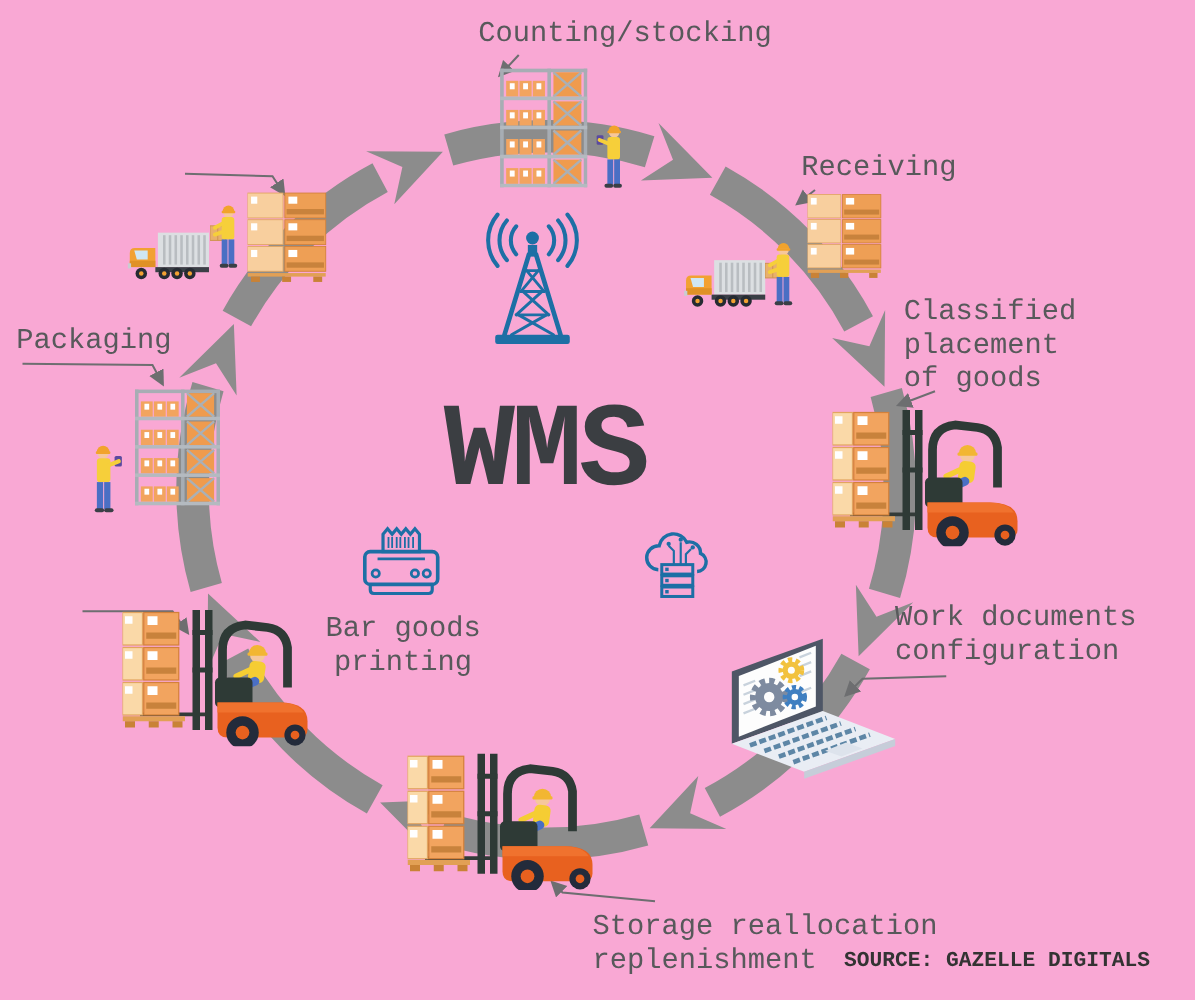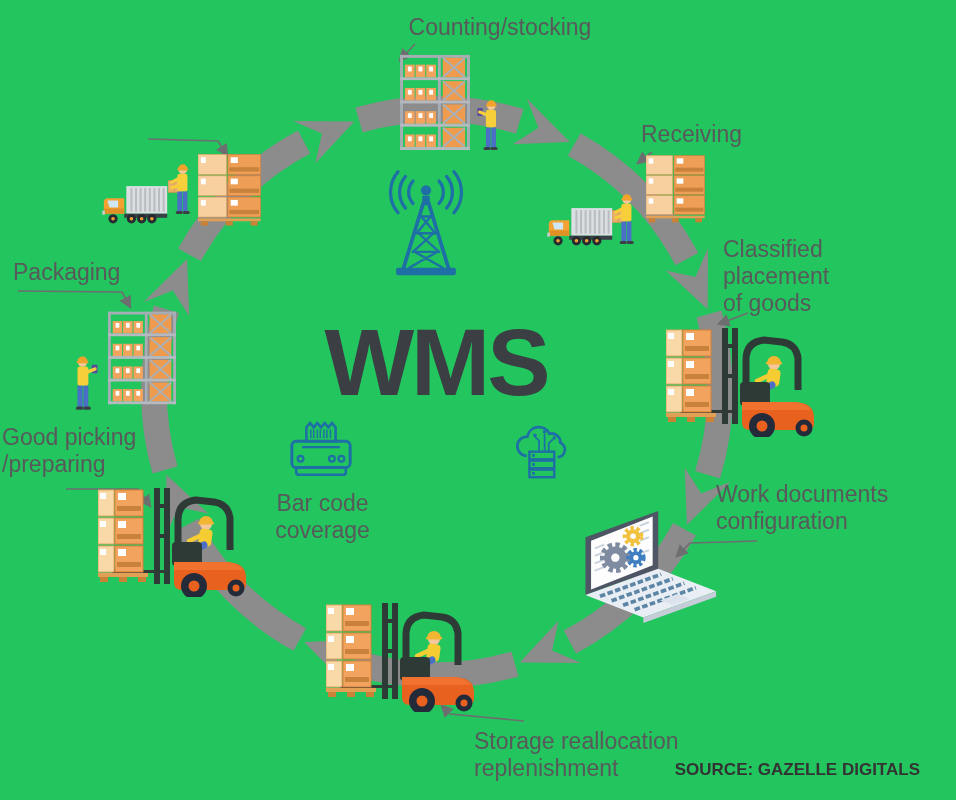--- a/index.html
+++ b/index.html
@@ -1,17 +1,17 @@
 <!DOCTYPE html>
 <html style="--blue: #1d6fa5; --label: #58595b; --title: #3b3e42;"><head>
 <meta charset="utf-8">
 <style>
   html,body{margin:0;padding:0;background:#fff;}
   #stage{position:relative;width:956px;height:800px;overflow:hidden;
-         font-family:Liberation Sans, sans-serif;background:#22c55e;}
+         font-family:Liberation Mono, monospace;background:#f9a8d4;}
   #ring-svg{position:absolute;left:0;top:0;z-index:1;}
   .ill{position:absolute;z-index:2;}
   .lbl{position:absolute;z-index:3;color:var(--label,#58595b);font-size:23px;
        line-height:1.18;white-space:pre-line;}
   .center-lbl{text-align:center;}
   #wms-title{position:absolute;z-index:3;left:256px;top:308px;width:360px;
        text-align:center;font-size:95px;font-weight:bold;color:var(--title,#3b3e42);
        letter-spacing:-3px;}
   #source-line{position:absolute;z-index:3;left:600px;top:760px;width:320px;
        text-align:right;font-size:17px;font-weight:bold;color:#333;}
@@ -340,21 +340,19 @@
 
   <div class="lbl center-lbl" style="left:355px;top:14px;width:290px">Counting/stocking</div>
   <div class="lbl" style="left:641px;top:121px">Receiving</div>
   <div class="lbl" style="left:723px;top:236px">Classified
 placement
 of goods</div>
   <div class="lbl" style="left:716px;top:481px">Work documents
 configuration</div>
   <div class="lbl" style="left:474px;top:728px">Storage reallocation
 replenishment</div>
-  <div class="lbl" style="left:2px;top:424px">Good picking
-/preparing</div>
   <div class="lbl" style="left:13px;top:259px">Packaging</div>
 
-  <div class="lbl center-lbl" style="left:230px;top:490px;width:185px">Bar code coverage</div>
+  <div class="lbl center-lbl" style="left:230px;top:490px;width:185px">Bar goods printing</div>
 
   <div id="wms-title">WMS</div>
   <div id="source-line">SOURCE: GAZELLE DIGITALS</div>
 </div>
 
 </body></html>

